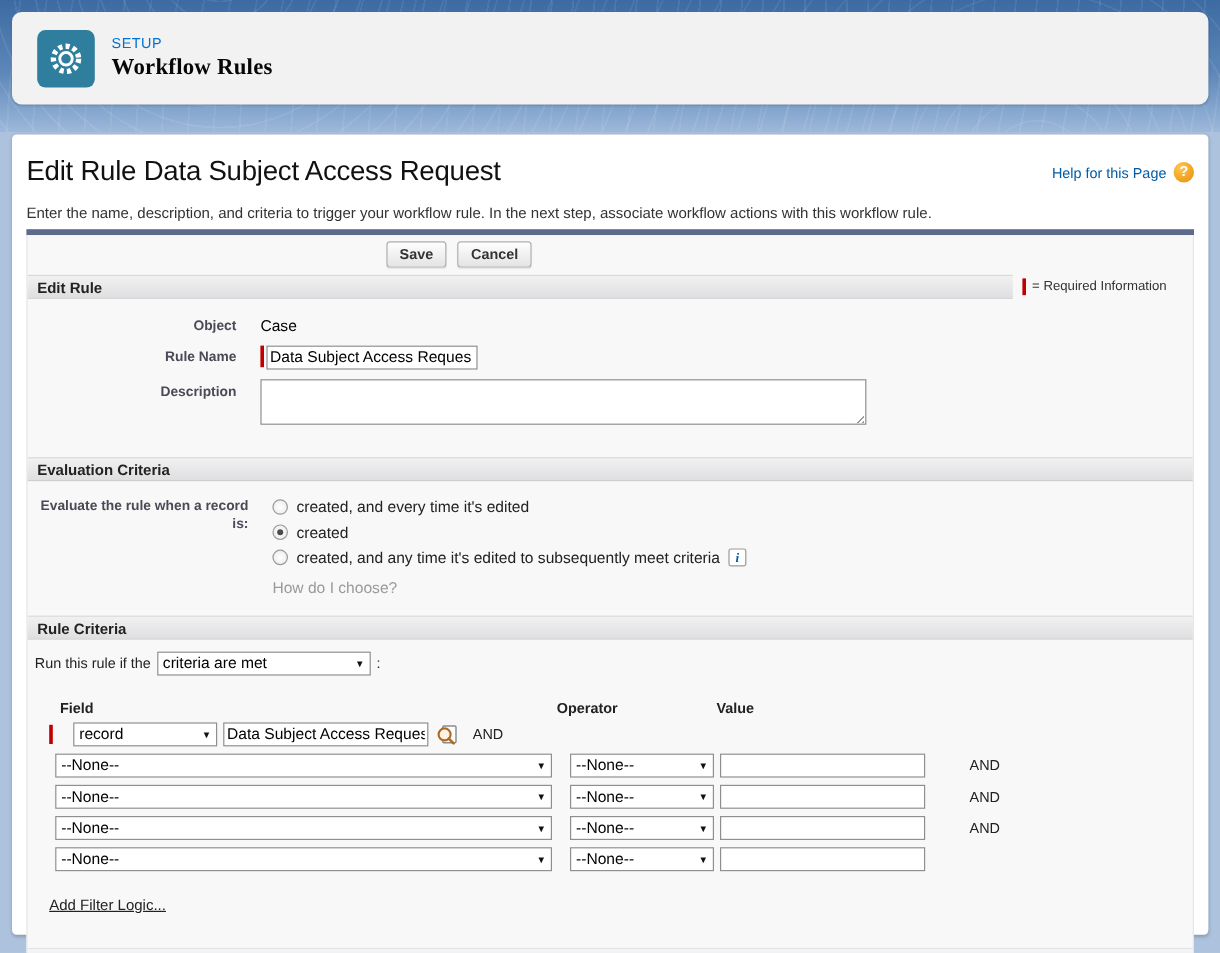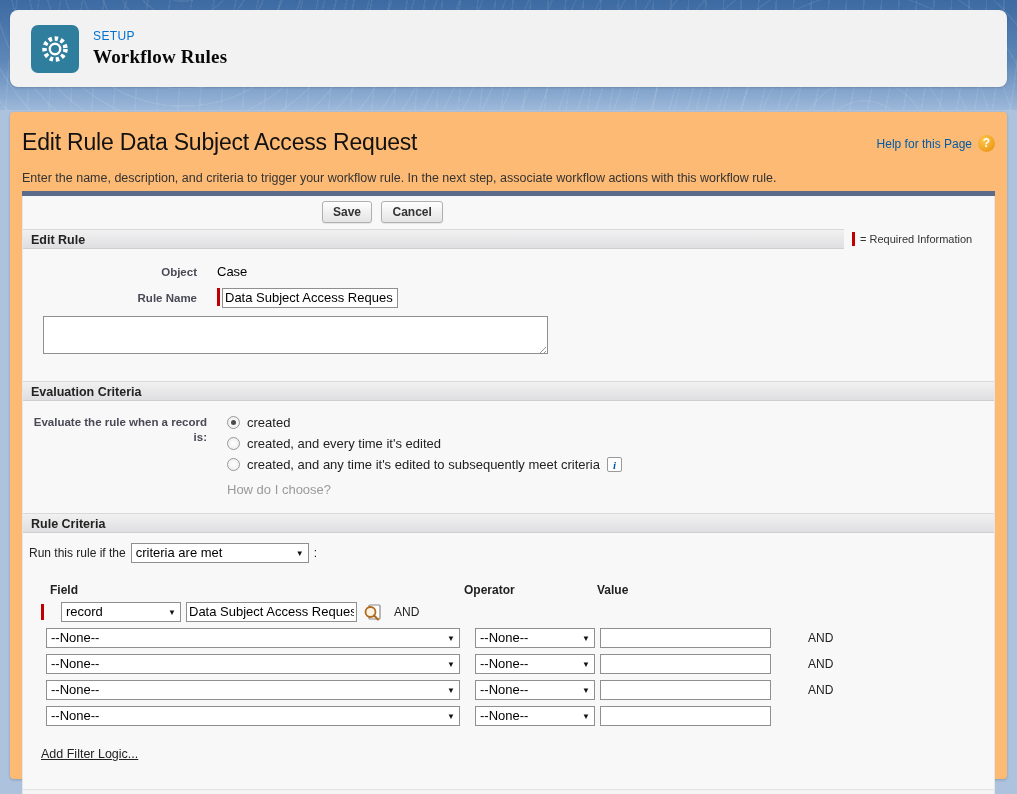--- a/index.html
+++ b/index.html
@@ -28,21 +28,21 @@
     width:48px; height:48px; border-radius:7px; background:#2f7e9d;
     display:flex; align-items:center; justify-content:center; flex:none;
   }
   .banner-text { margin-left:14px; }
   .eyebrow { color:#0070d2; font-size:12px; letter-spacing:.4px; margin-bottom:3px; }
   .banner-title { color:#080707; font-size:19px; font-weight:bold; letter-spacing:.2px;font-family:Liberation Serif, serif; }
 
   
   .card {
     position:absolute; left:10px; right:10px; top:112px; height:667px;
-    background:#fdba74; border-radius:4px; box-shadow:0 1px 3px rgba(0,0,0,.2);
+    background:#ffffff; border-radius:4px; box-shadow:0 1px 3px rgba(0,0,0,.2);
     padding:0 12px;
   }
   .title-row { display:flex; justify-content:space-between; align-items:flex-start; padding-top:17px; }
   .page-title { font-size:23px; font-weight:400; color:#111; letter-spacing:-0.2px; font-family:"Liberation Sans",sans-serif; }
   .help-wrap { display:flex; align-items:center; gap:6px; padding-top:6px; }
   .help-link { color:#015ba7; font-size:12px; text-decoration:none; cursor:pointer; }
   .help-icon {
     width:17px; height:17px; border-radius:50%;
     background:radial-gradient(circle at 35% 30%, #ffc64d, #e78c07);
     color:#fff; font-size:12px; font-weight:bold; text-align:center; line-height:17px; cursor:pointer;
@@ -212,40 +212,41 @@
           <div class="fvalue plain">Case</div>
         </div>
         <div class="frow">
           <div class="flabel" style="padding-top:3px;">Rule Name</div>
           <div class="fvalue">
             <span class="req-bar" style="height:18px;margin-right:2px;"></span>
             <input class="text rule-name-input" type="text" value="Data Subject Access Reques" style="">
           </div>
         </div>
         <div class="frow">
+          <div class="flabel">Description</div>
           <div class="fvalue">
             <span class="ta-wrap">
               <textarea class="desc" style=""></textarea>
             </span>
           </div>
         </div>
       </div>
 
       <div class="section-bar">Evaluation Criteria</div>
 
       <div class="section-body" style="display:flex; padding-top:14px;">
         <div class="flabel" style="width:184px; padding-top:0;">Evaluate the rule when a record is:</div>
         <div style="margin-left:20px;">
           <div class="opt-row">
+            <span class="radio"></span>
+            <span class="opt-label">created, and every time it's edited</span>
+          </div>
+          <div class="opt-row">
             <span class="radio checked"></span>
             <span class="opt-label">created</span>
-          </div>
-          <div class="opt-row">
-            <span class="radio"></span>
-            <span class="opt-label">created, and every time it's edited</span>
           </div>
           <div class="opt-row">
             <span class="radio"></span>
             <span class="opt-label">created, and any time it's edited to subsequently meet criteria</span>
             <span class="info-icon">i</span>
           </div>
           <div class="how-choose">How do I choose?</div>
         </div>
       </div>
 

